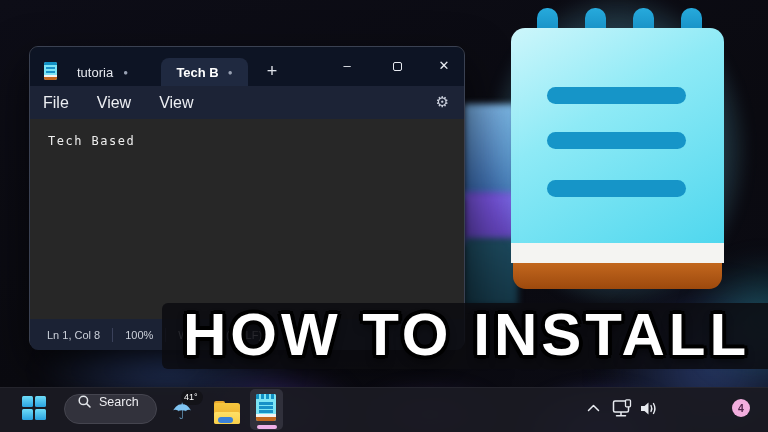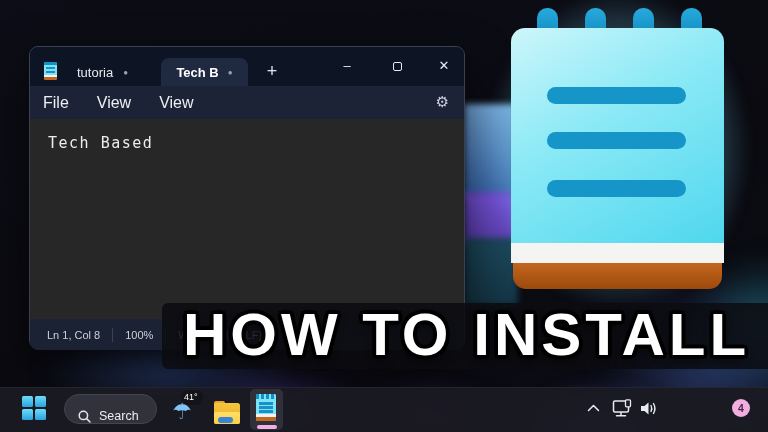--- a/index.html
+++ b/index.html
@@ -73,21 +73,21 @@
   .ctl-max .boxg{ display:inline-block; width:9px; height:9px; border:1px solid #e8ebf1;
     border-radius:2px; vertical-align:middle; }
   .menubar{ position:absolute; left:0; top:39px; width:100%; height:33px; background:#1c2336;
     display:flex; align-items:center; gap:26px; padding-left:12px;
     color:#eceef2; font-size:16px; }
   .menubar .menu-item{ padding:2px 1px; }
   .gear{ position:absolute; right:15px; top:39px; height:33px; line-height:32px;
     font-size:15px; color:#c9cedb; }
   .editor{ position:absolute; left:0; top:72px; width:100%; height:200px; background:#272727;
     color:#ededed; font-family:"DejaVu Sans Mono","Liberation Mono",monospace;
-    font-size:15px; letter-spacing:1.5px; padding:15px 0 0 18px; }
+    font-size:12px; letter-spacing:1.5px; padding:15px 0 0 18px; }
   .statusbar{ position:absolute; left:0; top:272px; width:100%; height:31px;
     background:#1b2234; border-radius:0 0 8px 8px; display:flex; align-items:center;
     color:#ccd1da; font-size:11px; padding-left:17px; }
   .statusbar .seg{ padding:0 12px; }
   .statusbar .seg:first-child{ padding-left:0; }
   .status-div{ width:1px; height:14px; background:#3a415a; }
 
   
   .band{ position:absolute; left:162px; top:303px; width:606px; height:66px;
     background:rgba(12,12,16,.85); border-radius:6px 0 0 6px; }
@@ -97,21 +97,21 @@
     text-shadow:-3px -3px 0 #000, 3px -3px 0 #000, -3px 3px 0 #000, 3px 3px 0 #000,
       -4px 0 0 #000, 4px 0 0 #000, 0 -4px 0 #000, 0 4px 0 #000, 0 5px 10px rgba(0,0,0,.65);margin-left:16px; }
 
   
   .taskbar{ position:absolute; left:0; top:387px; width:768px; height:45px;
     background:rgba(26,26,34,.96); border-top:1px solid rgba(255,255,255,.05); }
   .start{ position:absolute; left:22px; top:9px; width:24px; height:24px; display:grid;
     grid-template-columns:11px 11px; grid-template-rows:11px 11px; gap:2px; }
   .start span{ border-radius:1.5px; background:linear-gradient(180deg,#6edcf8,#2aa3e0); }
   .searchpill{ position:absolute; left:64px; top:7px; width:93px; height:30px; border-radius:15px;
-    background:#32323c; border:1px solid #45454f; display:flex; align-items:flex-end;
+    background:#32323c; border:1px solid #45454f; display:flex; align-items:flex-start;
     gap:8px; padding-left:13px; color:#ececf0; font-size:12.5px; }
   .umbrella{ position:absolute; left:172px; top:399px; font-size:22px; color:#7fc4f2;
     font-family:"DejaVu Sans", sans-serif; }
   .temp-badge{ position:absolute; left:181px; top:390px; min-width:22px; height:15px;
     border-radius:8px; background:rgba(18,18,24,.92); color:#fff; font-size:9px;
     text-align:left; line-height:15px; padding:0 3px; }
   .folder{ position:absolute; left:214px; top:403px; width:26px; height:21px; }
   .folder .f-back{ position:absolute; left:0; top:0; width:26px; height:21px; border-radius:2.5px;
     background:linear-gradient(180deg,#f6c63e,#eaa92c); }
   .folder .f-tab{ position:absolute; left:0; top:-2px; width:11px; height:5px;

